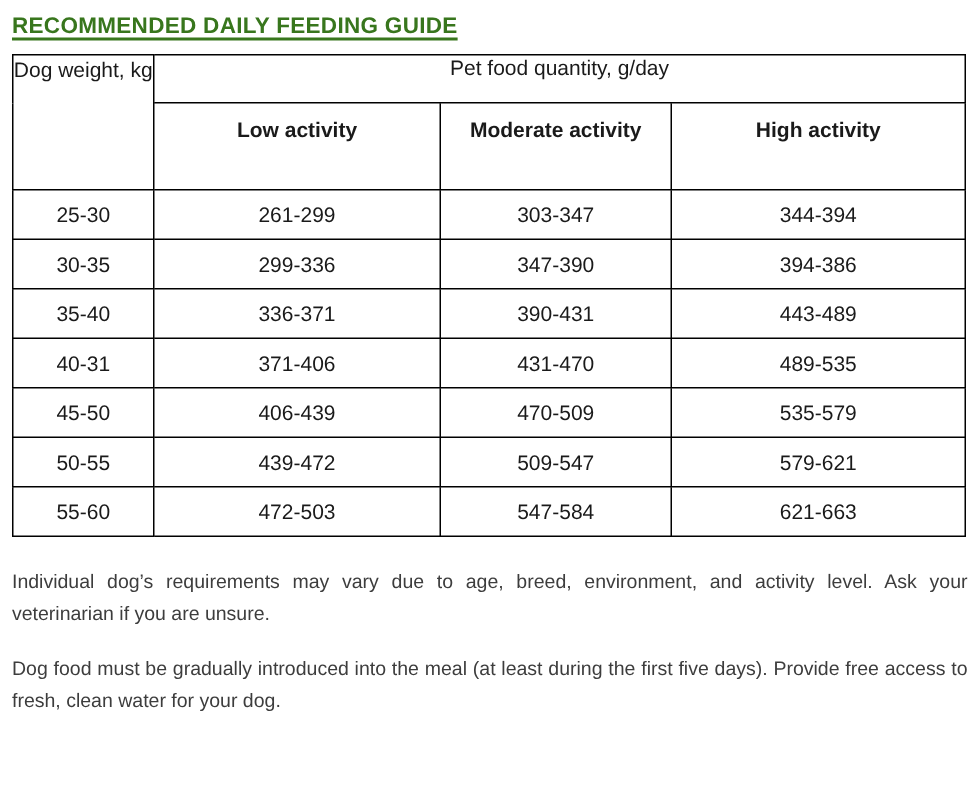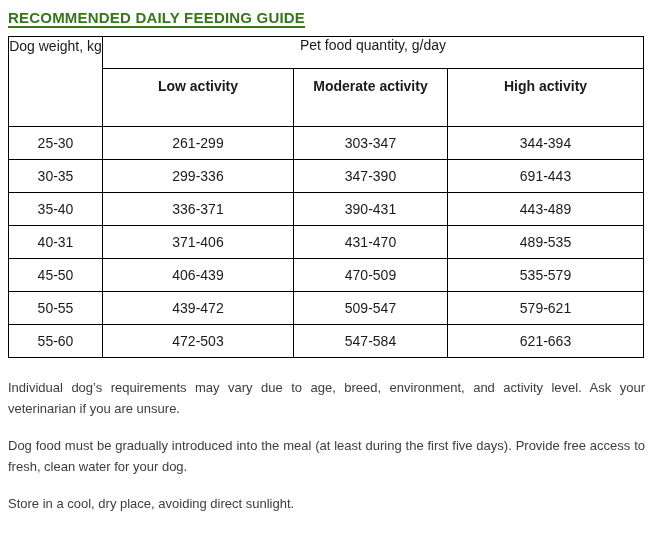--- a/index.html
+++ b/index.html
@@ -105,21 +105,21 @@
       <tr>
         <td>25-30</td>
         <td>261-299</td>
         <td>303-347</td>
         <td>344-394</td>
       </tr>
       <tr>
         <td>30-35</td>
         <td>299-336</td>
         <td>347-390</td>
-        <td>691-443</td>
+        <td>394-386</td>
       </tr>
       <tr>
         <td>35-40</td>
         <td>336-371</td>
         <td>390-431</td>
         <td>443-489</td>
       </tr>
       <tr>
         <td>40-31</td>
         <td>371-406</td>
@@ -143,16 +143,15 @@
         <td>472-503</td>
         <td>547-584</td>
         <td>621-663</td>
       </tr>
     </tbody>
   </table>
 
   <div class="notes">
     <p>Individual dog’s requirements may vary due to age, breed, environment, and activity level. Ask your veterinarian if you are unsure.</p>
     <p>Dog food must be gradually introduced into the meal (at least during the first five days). Provide free access to fresh, clean water for your dog.</p>
-    <p>Store in a cool, dry place, avoiding direct sunlight.</p>
   </div>
 
 </div>
 
 </body></html>

